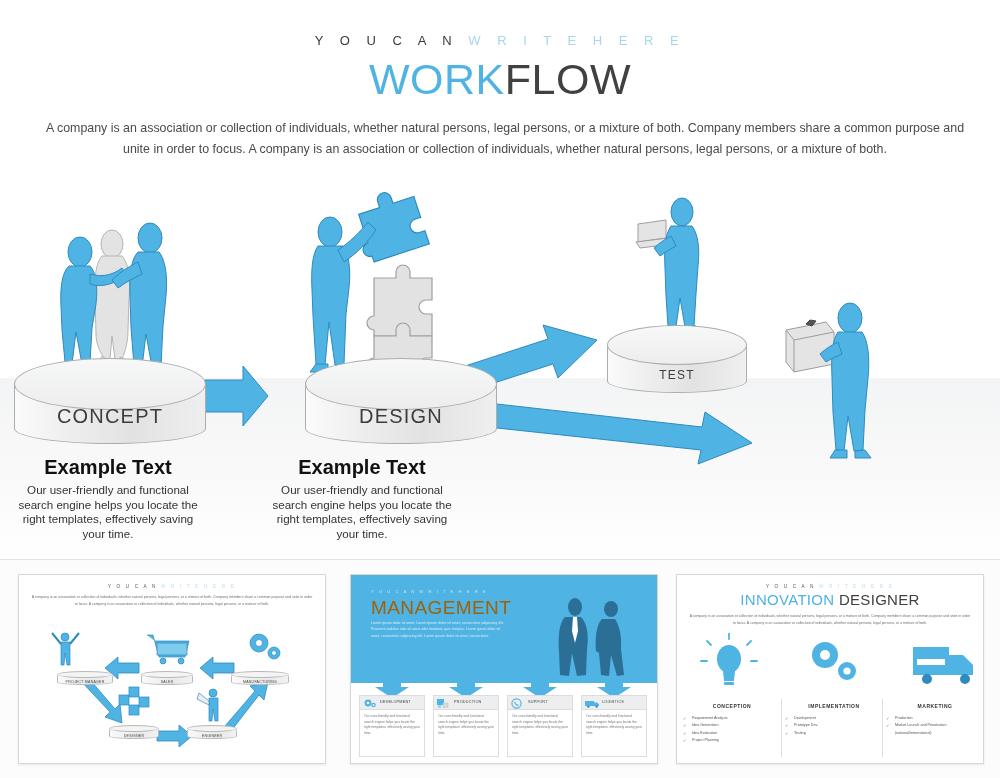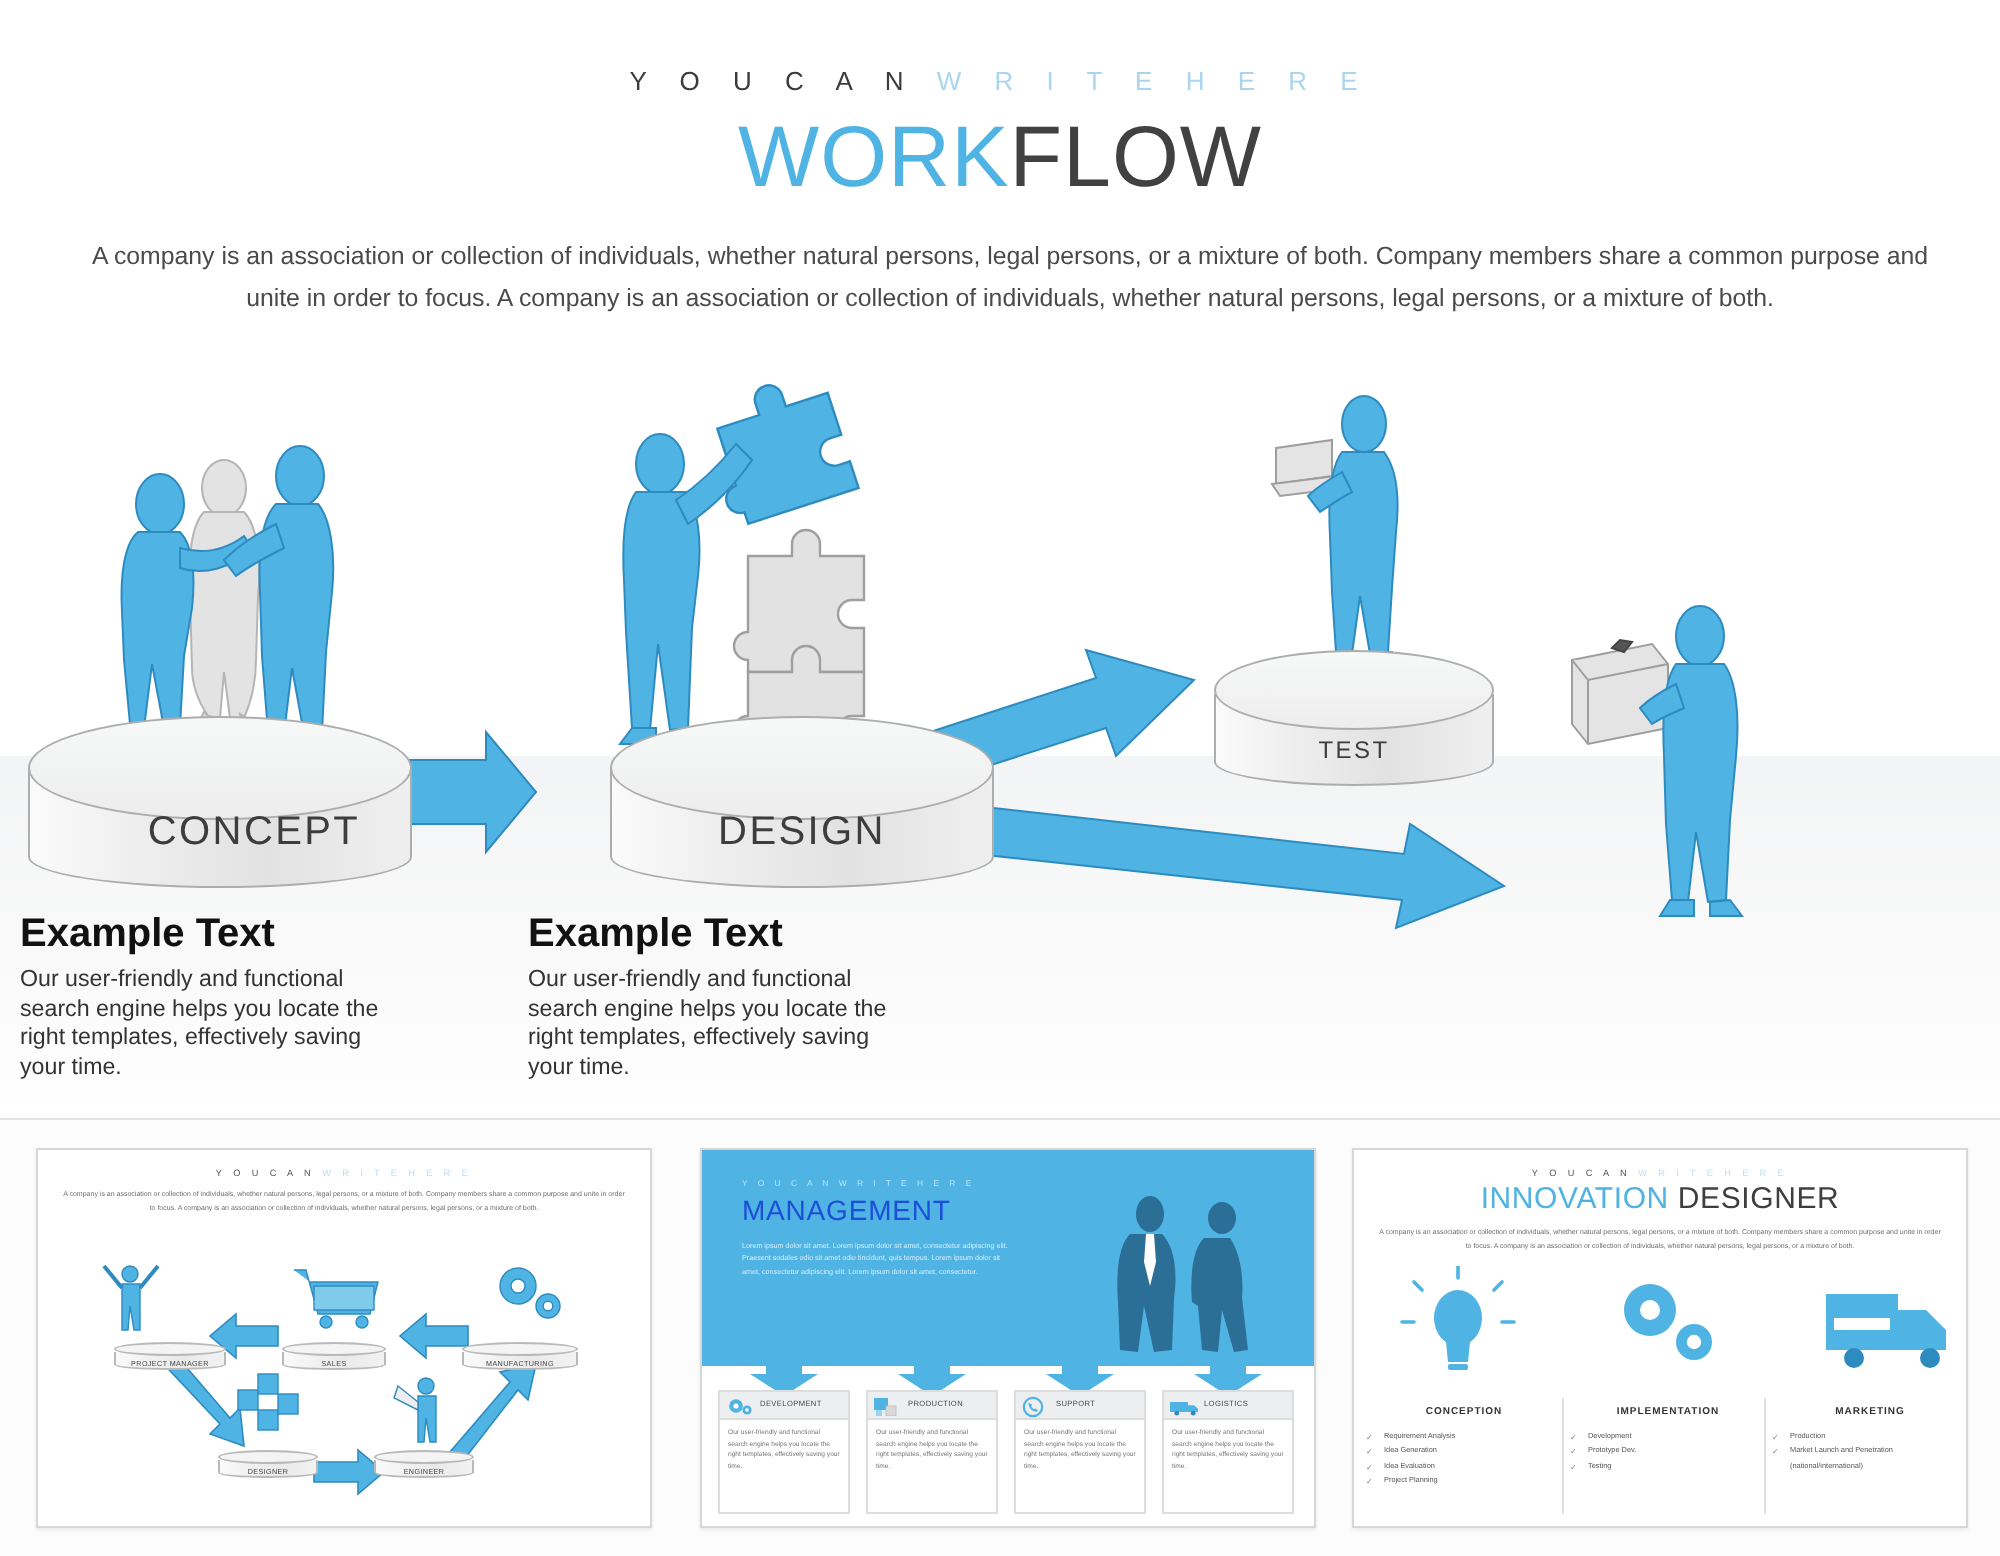--- a/index.html
+++ b/index.html
@@ -58,39 +58,39 @@
     border: 1px solid #adadad; border-radius: 50%;
   }
   .cyl .cap {
     position: absolute; left: 0; width: 100%; text-align: center;
     color: #3d3d3d; letter-spacing: 1.2px; white-space: nowrap;
   }
 
   #cyl-concept { left: 14px; top: 358px; width: 192px; height: 86px; }
   #cyl-concept .body { height: 60px; }
   #cyl-concept .top { height: 52px; }
-  #cyl-concept .cap { bottom: 16px; font-size: 20px; margin-left: 17px; }
+  #cyl-concept .cap { bottom: 16px; font-size: 20px; }
 
   #cyl-design { left: 268px; top: 358px; width: 192px; height: 86px; margin-left: 37px; }
   #cyl-design .body { height: 60px; }
   #cyl-design .top { height: 52px; }
   #cyl-design .cap { bottom: 16px; font-size: 20px; }
 
   #cyl-test { left: 607px; top: 325px; width: 140px; height: 68px; }
   #cyl-test .body { height: 46px; }
   #cyl-test .top { height: 40px; }
   #cyl-test .cap { bottom: 11px; font-size: 12px; }
 
   #cyl-final { left: 762px; top: 430px; width: 155px; height: 66px; }
   #cyl-final .body { height: 44px; }
   #cyl-final .top { height: 38px; }
   #cyl-final .cap { bottom: 10px; font-size: 15px; }
 
   
-  .cap-block { position: absolute; width: 196px; }
+  .cap-block { position: absolute; width: 196px; text-align: center; }
   .cap-block .h { font-size: 20px; font-weight: bold; color: #111; margin-bottom: 4px; }
   .cap-block .p { font-size: 11.6px; line-height: 14.6px; color: #333; }
   #cap-concept { left: 10px; top: 456px; }
   #cap-design  { left: 264px; top: 456px; }
 
   
   .arrow-svg { position: absolute; left: 0; top: 0; width: 1000px; height: 560px; pointer-events: none; }
 
   .fig { position: absolute; }
 
@@ -119,21 +119,21 @@
     border: 1px solid #b9b9b9; border-top: none; border-radius: 0 0 50% 50% / 0 0 30% 30%;
   }
   .t-cyl .tt { position:absolute; left:0; top:0; width:100%; height:7px;
     background:#f4f4f4; border:1px solid #b9b9b9; border-radius:50%; }
   .t-cyl .tc { position:absolute; left:0; bottom:1px; width:100%; text-align:center;
     font-size:3.6px; color:#444; letter-spacing:.2px; white-space:nowrap; }
 
   
   .t2-banner { position: absolute; left:0; top:0; width:100%; height: 108px; background:#4FB3E3; }
   .t2-eyebrow { position:absolute; left:20px; top:14px; font-size:4.2px; letter-spacing:2px; color:#bfe4f7; }
-  .t2-title { position:absolute; left:20px; top:22px; font-size:14px; color:#1d4ed8; letter-spacing:.4px; }
+  .t2-title { position:absolute; left:20px; top:22px; font-size:19px; color:#a16207; letter-spacing:.4px; }
   .t2-para { position:absolute; left:20px; top:45px; width:135px; font-size:3.6px; line-height:6.4px; color:#d6eefb; }
   .t2-card { position:absolute; top:120px; width:66px; height:62px; background:#fff; border:1px solid #ddd; }
   .t2-card .hdr { height:14px; background:#eceeef; border-bottom:1px solid #ddd; position:relative; }
   .t2-card .hdr span { position:absolute; left:20px; top:4px; font-size:3.8px; color:#444; letter-spacing:.2px; }
   .t2-card .bdy { padding:4px 4px 0 4px; font-size:3.3px; line-height:5.6px; color:#777; }
 
   
   .t3-col { position:absolute; top:128px; width:98px; }
   .t3-col .ch { text-align:center; font-size:5px; font-weight:bold; color:#333; letter-spacing:.5px; }
   .t3-col ul { list-style:none; margin-top:6px; }

